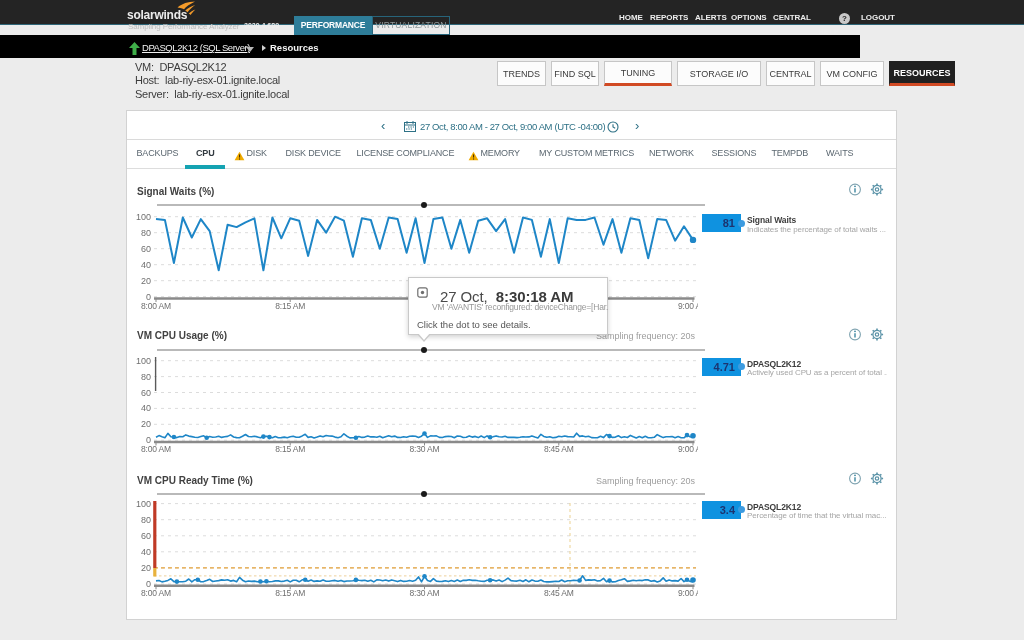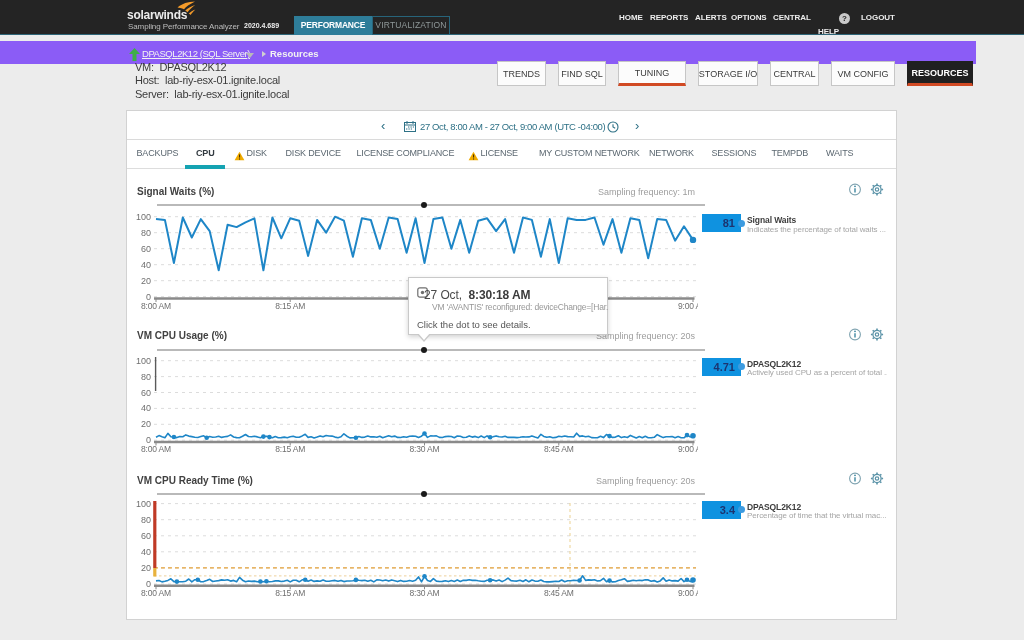--- a/index.html
+++ b/index.html
@@ -2,21 +2,21 @@
 <html><head><meta charset="utf-8"><style>
 *{margin:0;padding:0;box-sizing:border-box}
 html,body{width:1024px;height:640px;overflow:hidden}
 body{font-family:"Liberation Sans",sans-serif;background:#ececec;position:relative}
 .abs{position:absolute}
 .hdr-menu a{color:#ededed;text-decoration:none;font-size:8px;font-weight:600;letter-spacing:-0.05px}
 .btn{height:25px;background:#fcfcfc;border:1px solid #c6c6c6;font-size:9px;color:#3a3a3a;display:flex;align-items:center;justify-content:center;white-space:nowrap}
 .tab{position:absolute;top:37px;font-size:9px;color:#5b6770;letter-spacing:-0.15px;white-space:nowrap}
 </style></head><body>
 
-<div class="abs" style="left:0;top:0;width:1024px;height:35px;background:#242424;border-bottom:1.5px solid #2e6577">
+<div class="abs" style="left:0;top:0;width:1024px;height:25px;background:#242424;border-bottom:1.5px solid #2e6577">
   <div class="abs" style="left:127px;top:8px;font-size:12px;font-weight:bold;color:#ececec;letter-spacing:-0.25px">solarwinds</div>
   <svg class="abs" style="left:176px;top:1px" width="20" height="14" viewBox="0 0 20 14">
     <path d="M1.5 6.5 C6 2.5 12 0.8 19 0.5 C14 3 10 5.5 8 8.2 C5.5 7.3 3 6.8 1.5 6.5 Z" fill="#f49b2a"></path>
     <path d="M9.2 9.6 C12 7 15.5 5 19.2 4 C16 6.5 13 9 11.6 11.2 C10.8 10.5 9.9 9.9 9.2 9.6 Z" fill="#f49b2a"></path>
     <path d="M12.6 12.6 C14.5 10.8 16.8 9.3 19.4 8.4 C17.2 10.5 15.6 12.3 14.6 14 C13.9 13.4 13.2 12.9 12.6 12.6 Z" fill="#f49b2a"></path>
   </svg>
   <div class="abs" style="left:128px;top:22px;font-size:8px;color:#bdbdbd;letter-spacing:-0.1px">Sampling Performance Analyzer</div>
   <div class="abs" style="left:244px;top:22px;font-size:7px;color:#efefef;font-weight:bold;letter-spacing:0">2020.4.689</div>
 
   <div class="abs" style="left:294px;top:16px;width:78px;height:19px;background:#2e7d99;color:#fff;font-size:8.5px;font-weight:bold;line-height:19px;text-align:center;letter-spacing:-0.2px">PERFORMANCE</div>
@@ -27,37 +27,37 @@
     <a class="abs" style="left:650px;top:13px">REPORTS</a>
     <a class="abs" style="left:695px;top:13px">ALERTS</a>
     <a class="abs" style="left:731px;top:13px">OPTIONS</a>
     <a class="abs" style="left:773px;top:13px">CENTRAL</a>
     <a class="abs" style="left:818px;top:27px">HELP</a>
     <div class="abs" style="left:839px;top:12.5px;width:11px;height:11px;border-radius:50%;background:#c9c9c9;color:#222;font-size:8px;font-weight:bold;text-align:center;line-height:11px">?</div>
     <a class="abs" style="left:861px;top:13px">LOGOUT</a>
   </div>
 </div>
 
-<div class="abs" style="left:0;top:41px;width:976px;height:23px;background:#8b5cf6">
+<div class="abs" style="left:0;top:35px;width:860px;height:23px;background:#000000">
   <svg class="abs" style="left:129px;top:6.5px" width="11" height="13" viewBox="0 0 11 13">
     <path d="M5.5 0 L11 6 L7.5 6 L7.5 13 L3.5 13 L3.5 6 L0 6 Z" fill="#3fae49"></path>
   </svg>
   <div class="abs" style="left:142px;top:7px;font-size:9.5px;color:#f2f2f2;text-decoration:underline;letter-spacing:-0.45px">DPASQL2K12 (SQL Server)</div>
   <div class="abs" style="left:246px;top:11.5px;width:0;height:0;border-left:4px solid transparent;border-right:4px solid transparent;border-top:5px solid #b9b9b9"></div>
   <div class="abs" style="left:262px;top:10px;width:0;height:0;border-top:3.5px solid transparent;border-bottom:3.5px solid transparent;border-left:4.5px solid #d0d0d0"></div>
   <div class="abs" style="left:270px;top:7px;font-size:9.5px;font-weight:bold;color:#f2f2f2">Resources</div>
 </div>
 
 <div class="abs" style="left:135px;top:60.5px;font-size:11px;color:#3c3c3c;line-height:13.8px;letter-spacing:-0.25px">VM:&nbsp; DPASQL2K12<br>Host:&nbsp; lab-riy-esx-01.ignite.local<br>Server:&nbsp; lab-riy-esx-01.ignite.local</div>
 
-<div class="abs" style="left:497px;top:61px;display:flex;gap:12px">
+<div class="abs" style="left:497px;top:61px;display:flex;gap:5px">
   <div class="btn" style="width:49px">TRENDS</div>
   <div class="btn" style="width:48px">FIND SQL</div>
   <div class="btn" style="width:68px;border-bottom:3px solid #d14a24">TUNING</div>
-  <div class="btn" style="width:60px">STORAGE I/O</div>
+  <div class="btn" style="width:84px">STORAGE I/O</div>
   <div class="btn" style="width:49px">CENTRAL</div>
   <div class="btn" style="width:64px">VM CONFIG</div>
   <div class="btn" style="width:66px;background:#202020;border-color:#202020;color:#fff;font-weight:bold;border-bottom:3px solid #d14a24">RESOURCES</div>
 </div>
 
 <div class="abs" style="left:126px;top:110px;width:771px;height:510px;background:#fff;border:1px solid #d2d2d2">
 
   <div class="abs" style="left:0;top:0;width:769px;height:29px;border-bottom:1px solid #dadada"></div>
   <div class="abs" style="left:254px;top:7px;font-size:13px;color:#2e7186">‹</div>
   <svg class="abs" style="left:277px;top:9.5px" width="12" height="11" viewBox="0 0 12 11">
@@ -86,29 +86,28 @@
         <rect x="5.45" y="8.2" width="1.2" height="1.2" fill="#4a3000"></rect>
       </svg></div>
   <div class="tab" style="left:119.5px">DISK</div>
   <div class="tab" style="left:158.5px">DISK DEVICE</div>
   <div class="tab" style="left:229.5px">LICENSE COMPLIANCE</div>
   <div class="abs" style="left:341px;top:34.5px"><svg width="11" height="10" viewBox="0 0 12 11" style="vertical-align:-1px">
         <path d="M6 0.8 L11.4 10.2 L0.6 10.2 Z" fill="#f0ab00"></path>
         <rect x="5.45" y="3.8" width="1.2" height="3.4" fill="#4a3000"></rect>
         <rect x="5.45" y="8.2" width="1.2" height="1.2" fill="#4a3000"></rect>
       </svg></div>
-  <div class="tab" style="left:353.5px">LICENSE</div>
-  <div class="tab" style="left:412px">MY CUSTOM NETWORK</div>
+  <div class="tab" style="left:353.5px">MEMORY</div>
+  <div class="tab" style="left:412px">MY CUSTOM METRICS</div>
   <div class="tab" style="left:522px">NETWORK</div>
   <div class="tab" style="left:584.5px">SESSIONS</div>
   <div class="tab" style="left:644.5px">TEMPDB</div>
   <div class="tab" style="left:699px">WAITS</div>
 
   <div class="abs" style="left:10px;top:75px;font-size:10px;font-weight:bold;color:#414141">Signal Waits (%)</div>
-<div class="abs" style="left:300px;top:76px;width:268px;text-align:right;font-size:9px;color:#9d9d9d">Sampling frequency: 1m</div>
 <div class="abs" style="left:30px;top:93px;width:548px;height:2px;background:#b9b9b9"></div>
 <div class="abs" style="left:294.4px;top:91px;width:6px;height:6px;border-radius:50%;background:#1a1a1a"></div>
   <svg class="abs" style="left:721px;top:71px" width="38" height="15" viewBox="0 0 38 15">
 <circle cx="7" cy="7.5" r="5.4" fill="none" stroke="#7fa3b0" stroke-width="1.1"></circle>
 <line x1="7" y1="6.3" x2="7" y2="10.4" stroke="#2e7d99" stroke-width="1.3"></line>
 <circle cx="7" cy="4.4" r="0.8" fill="#2e7d99"></circle>
 <g stroke="#5b93a8" fill="none">
 <circle cx="29" cy="7.5" r="4.1" stroke-width="1.3"></circle>
 <circle cx="29" cy="7.5" r="1.7" stroke-width="1.2"></circle>
 <g stroke-width="1.6">
@@ -295,15 +294,15 @@
 <div class="abs" style="left:620px;top:400.1px;width:140px;font-size:8px;color:#a5a5a5;letter-spacing:-0.1px;white-space:nowrap;overflow:hidden">Percentage of time that the virtual mac...</div>
 </div>
 
 <div class="abs" style="left:408px;top:277px;width:200px;height:58px;background:#fff;border:1px solid #c9c9c9;box-shadow:0 2px 5px rgba(0,0,0,.18)"></div>
 <div class="abs" style="left:417px;top:334px;width:0;height:0;border-left:7px solid transparent;border-right:7px solid transparent;border-top:8px solid #c9c9c9"></div>
 <div class="abs" style="left:418px;top:333px;width:0;height:0;border-left:6px solid transparent;border-right:6px solid transparent;border-top:7px solid #fff"></div>
 <svg class="abs" style="left:417px;top:287px" width="11" height="11" viewBox="0 0 11 11">
   <rect x="0.8" y="0.8" width="9.4" height="9.4" rx="2" fill="none" stroke="#6e6e6e" stroke-width="1.2"></rect>
   <circle cx="5.5" cy="5.5" r="1.7" fill="#6e6e6e"></circle>
 </svg>
-<div class="abs" style="left:424px;top:288px;font-size:12px;color:#4a4a4a;letter-spacing:-0.1px">27 Oct, &nbsp;<b style="color:#3b3b3b">8:30:18 AM</b></div>
+<div class="abs" style="left:440px;top:288px;font-size:15px;color:#4a4a4a;letter-spacing:-0.1px">27 Oct, &nbsp;<b style="color:#3b3b3b">8:30:18 AM</b></div>
 <div class="abs" style="left:432px;top:301.5px;font-size:8.5px;color:#979797;letter-spacing:-0.2px;width:176px;white-space:nowrap;overflow:hidden">VM 'AVANTIS' reconfigured: deviceChange=[Har...</div>
 <div class="abs" style="left:417px;top:319px;font-size:9.5px;color:#555">Click the dot to see details.</div>
 
 </body></html>

